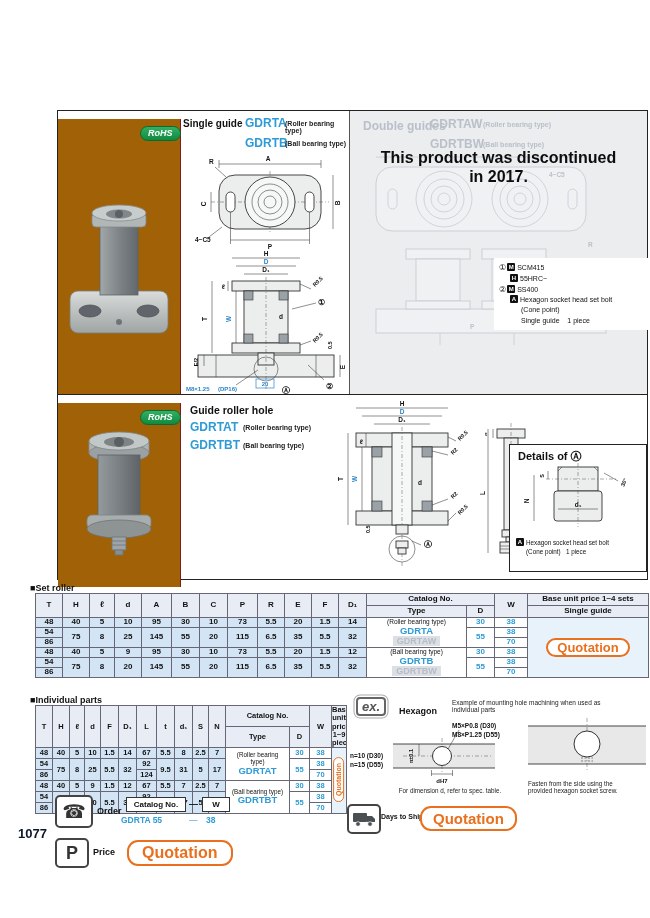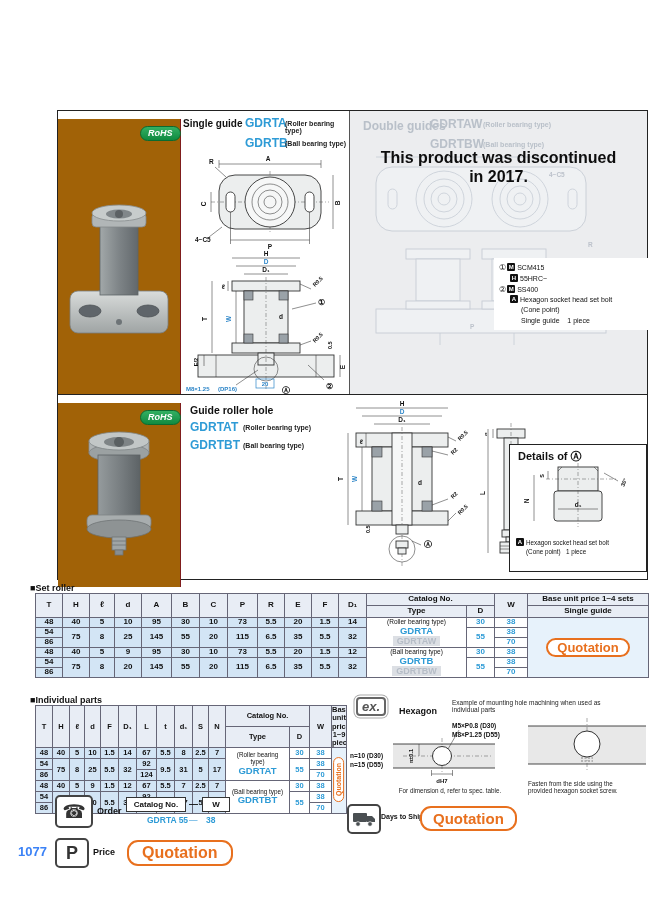--- a/index.html
+++ b/index.html
@@ -105,21 +105,21 @@
   .smtxt{font-size:6.5px;font-weight:bold;color:#111}
   .captxt{font-size:6.3px;color:#222}
 
   
   .iconbox{position:absolute;border:2px solid #444;border-radius:5px;background:#fff;
            display:flex;align-items:center;justify-content:center;color:#333}
   .rowlabel{position:absolute;font-size:9px;font-weight:bold;color:#111}
   .obox{position:absolute;border:1.5px solid #333;background:#fff;font-size:8px;font-weight:bold;
         text-align:center;line-height:13px}
   .bluval{position:absolute;font-size:8.5px;font-weight:bold;color:#2e9bd6}
-  .pageno{left:18px;top:844px;font-size:13px;font-weight:bold;color:#3b82f6}
+  .pageno{left:18px;top:826px;font-size:13px;font-weight:bold;color:#0f172a}
 </style>
 </head>
 <body>
 
 <div class="page">
 
 
   <div class="box box1">
 
     <div class="photo-cell">
@@ -699,21 +699,21 @@
   <div class="abs captxt" style="left:528px;top:780px;width:120px">
     <div>Fasten from the side using the</div>
       <div>provided hexagon socket screw.</div>
   </div>
 
   <div class="iconbox" style="left:55px;top:795px;width:34px;height:29px;font-size:19px">☎</div>
   <span class="rowlabel" style="left:97px;top:806px">Order</span>
   <span class="obox" style="left:126px;top:797px;width:58px;height:13px">Catalog No.</span>
   <span class="abs b" style="left:189px;top:799px;font-size:9px">—</span>
   <span class="obox" style="left:202px;top:797px;width:26px;height:13px">W</span>
-  <span class="bluval" style="left:147px;top:815px">GDRTA 55</span>
+  <span class="bluval" style="left:121px;top:815px">GDRTA 55</span>
   <span class="bluval" style="left:189px;top:815px;color:#7fc0e8">—</span>
   <span class="bluval" style="left:206px;top:815px">38</span>
 
   <div class="iconbox" style="left:55px;top:838px;width:30px;height:26px;font-size:18px;font-weight:bold">P</div>
   <span class="rowlabel" style="left:93px;top:847px">Price</span>
   <span class="abs quote q2" style="left:127px;top:840px">Quotation</span>
 
   <div class="iconbox" style="left:347px;top:804px;width:30px;height:26px">
     <svg width="24" height="16" viewBox="0 0 24 16">
       <rect x="1" y="2" width="14" height="9" rx="1" fill="#4a4f52"></rect>

